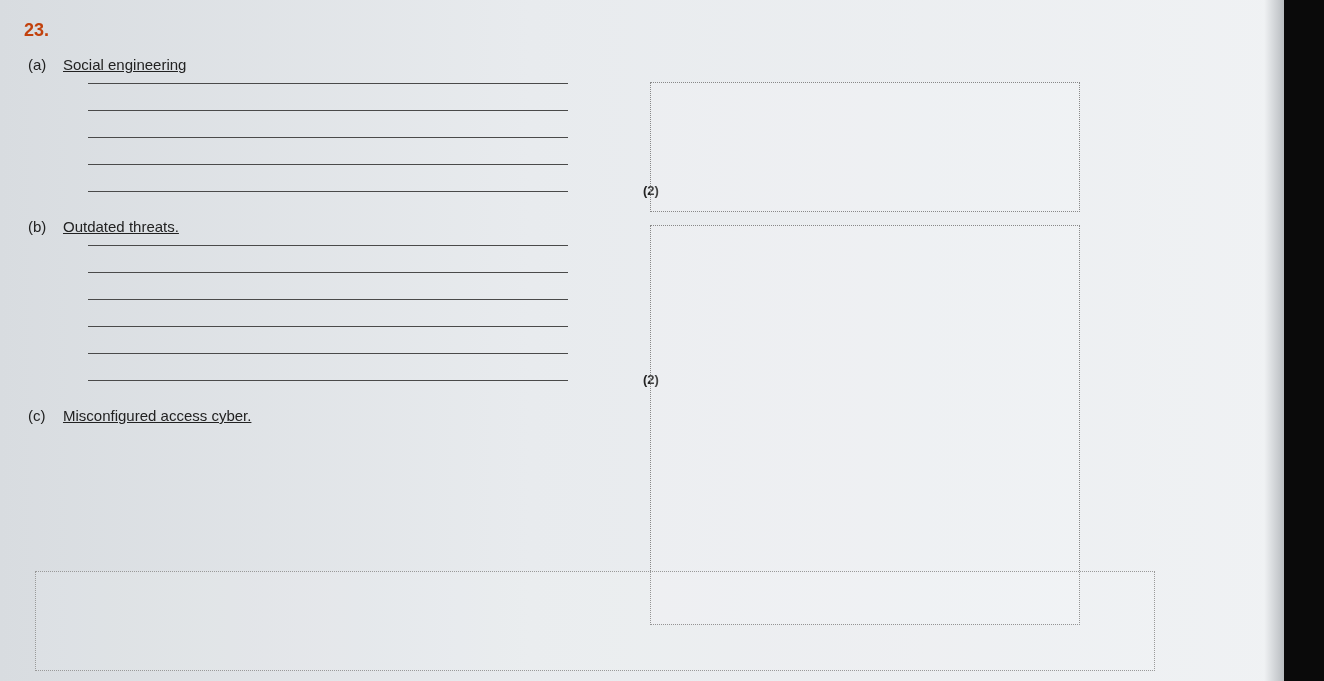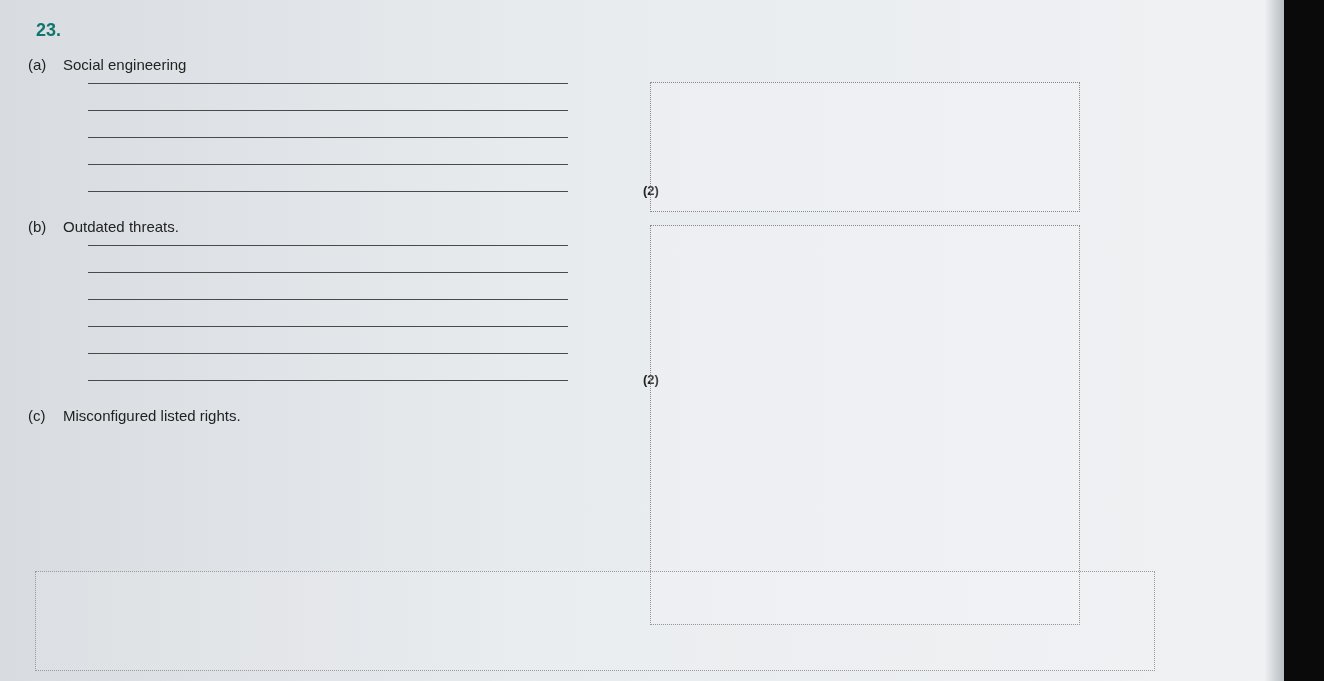--- a/index.html
+++ b/index.html
@@ -29,22 +29,22 @@
       position: absolute;
       right: 40px;
       top: 0;
       width: 20px;
       height: 100%;
       background: linear-gradient(to right, #f0f2f4, #b8bcc0);
     }
     .qnum {
       font-size: 18px;
       font-weight: bold;
-      color: #0f766e;
-      margin-left: 12px;
+      color: #c2410c;
+      margin-left: 0px;
       margin-bottom: 15px;
       padding-left: 24px;
     }
     .intro {
       font-size: 15px;
       color: #222;
       margin-left: 28px;
       margin-bottom: 18px;
     }
     .part {
@@ -59,20 +59,21 @@
     }
     .part-label {
       font-size: 15px;
       color: #222;
       width: 35px;
       flex-shrink: 0;
     }
     .part-text {
       font-size: 15px;
       color: #222;
+      text-decoration: underline;
     }
     .lines {
       margin-left: 60px;
       margin-top: 10px;
     }
     .answer-line {
       width: 480px;
       height: 1px;
       background: #4a4a4a;
       margin-bottom: 26px;
@@ -146,21 +147,21 @@
       <div class="answer-line"></div>
       <div class="answer-line"></div>
       <div class="answer-line"></div>
     </div>
     <div class="marks" style="bottom:-6px;">(2)</div>
   </div>
 
   <div class="part" style="margin-top:20px;">
     <div class="part-row">
       <div class="part-label">(c)</div>
-      <div class="part-text">Misconfigured listed rights.</div>
+      <div class="part-text">Misconfigured access cyber.</div>
     </div>
   </div>
 
   <div class="side-box side-box-1"></div>
   <div class="side-box side-box-2"></div>
   <div class="bottom-box"></div>
 
 </div>
 
 <div class="right-edge-inner"></div>

